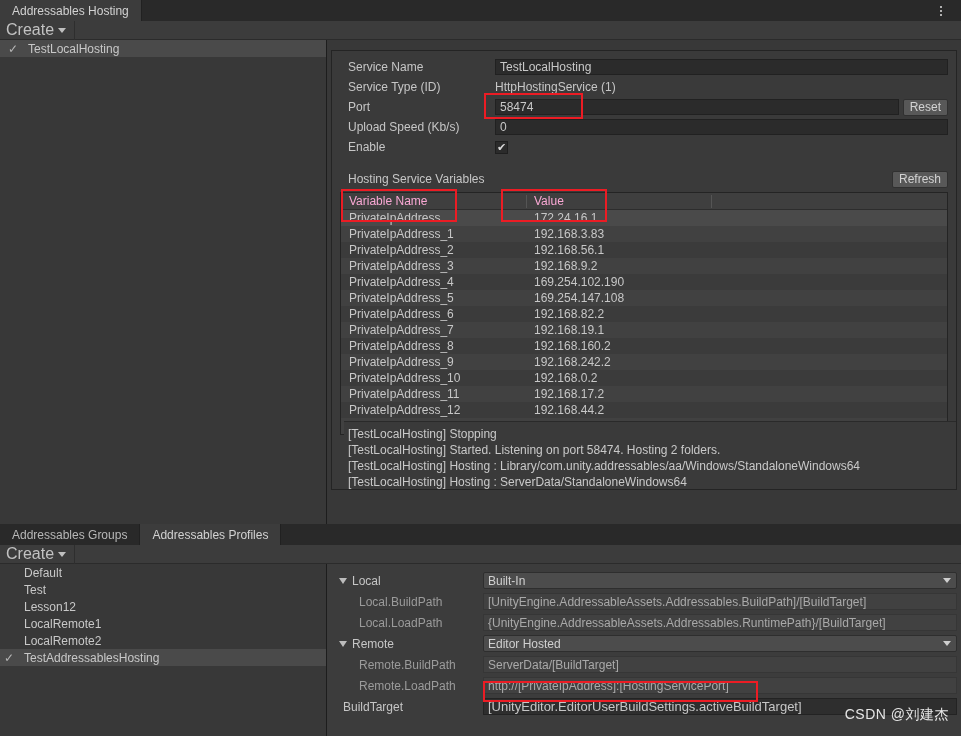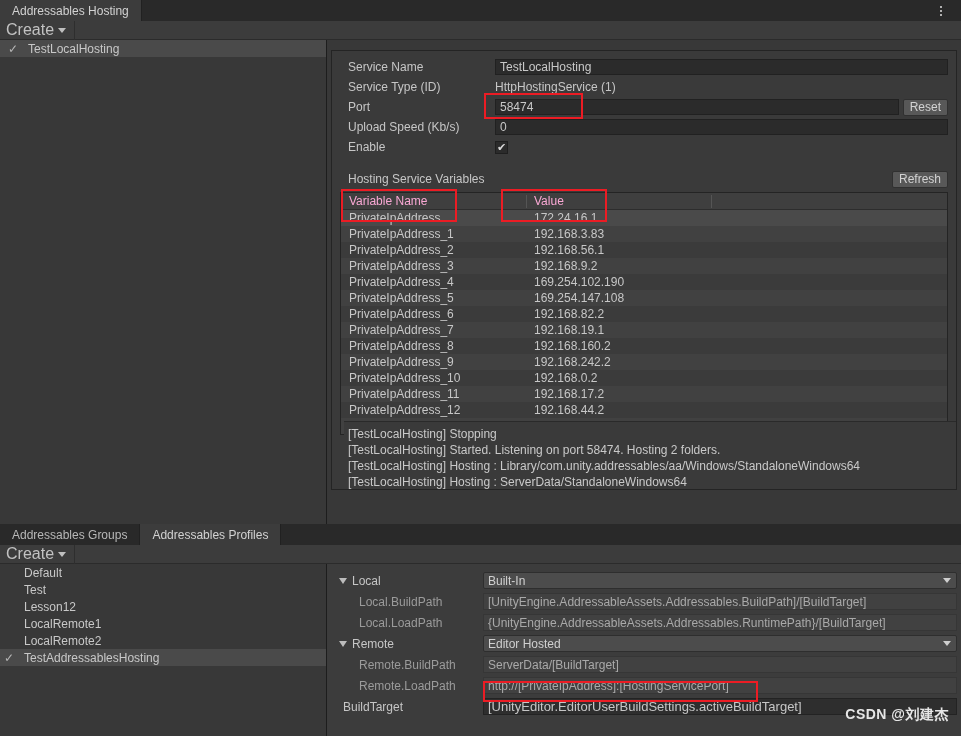--- a/index.html
+++ b/index.html
@@ -167,21 +167,21 @@
     display: flex; align-items: center; padding: 0 4px; font-size: 13px; color: #c6c6c6;
   }
 
   
   .redbox {
     position: absolute; border: 2px solid #ec1c24; pointer-events: none; z-index: 40;
   }
 
   .watermark {
     position: absolute; right: 12px; bottom: 12px; font-size: 14px;
-    color: #e6e6e6; z-index: 30; letter-spacing: .5px; font-weight: bold;
+    color: #e6e6e6; z-index: 30; letter-spacing: .5px;
   }
 </style>
 </head>
 <body>
 
 <div class="app">
 
   <div class="tabbar">
     <div class="tab active">
       <span>Addressables Hosting</span>

